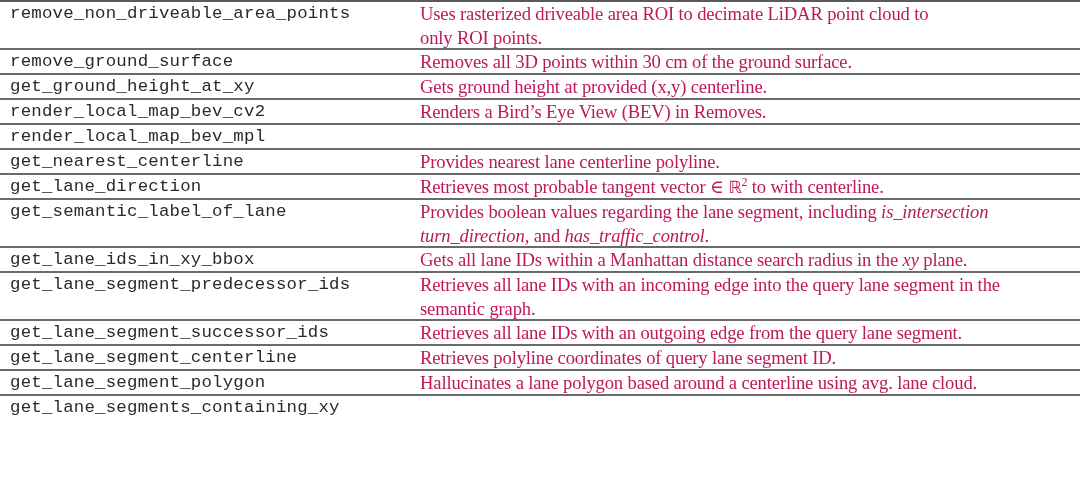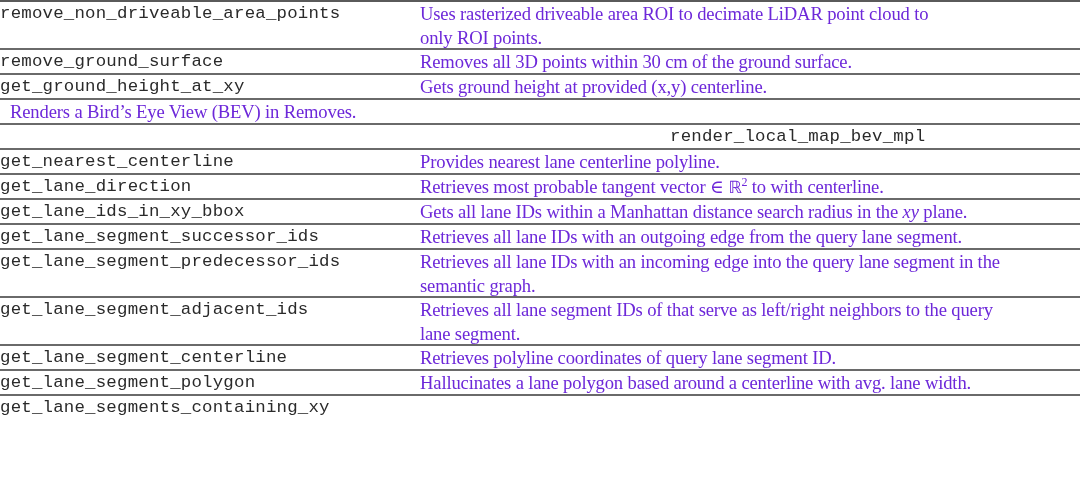--- a/index.html
+++ b/index.html
@@ -24,58 +24,59 @@
       display: flex;
       border-bottom: 2px solid #6a6a6a;
       box-sizing: border-box;
     }
     .row.last {
       border-bottom: none;
     }
     .fn {
       width: 410px;
       flex: 0 0 410px;
+      padding-left: 10px;
       box-sizing: border-box;
       font-family: "Liberation Mono", "DejaVu Sans Mono", monospace;
       font-size: 17.4px;
       line-height: 24px;
       color: #2a2a2a;
       white-space: nowrap;
       letter-spacing: 0.2px;
     }
     .desc {
       flex: 1 1 auto;
       padding-left: 10px;
       padding-right: 10px;
       box-sizing: border-box;
       font-family: "Liberation Serif", "DejaVu Serif", serif;
       font-size: 18.6px;
       line-height: 24px;
-      color: #6d28d9;
+      color: #be185d;
       letter-spacing: -0.15px;
     }
     .desc em, .desc .it {
       font-style: italic;
     }
     .math {
       font-family: Liberation Serif, serif;
       font-style: italic;
     }
     .bb {
       font-family: "DejaVu Sans", sans-serif;
       font-style: normal;
       font-size: 17px;
     }
     sup {
       font-size: 12px;
       line-height: 0;
       vertical-align: 7px;
     }
     .r1 { height: 48px; }
-    .r2 { height: 25px; justify-content: flex-end; }
+    .r2 { height: 25px; }
   </style>
 </head>
 <body>
 
 <div class="table">
 
   <div class="row r1">
     <div class="fn">remove_non_driveable_area_points</div>
     <div class="desc">
       <span>Uses rasterized driveable area ROI to decimate LiDAR point cloud to</span><br>
@@ -87,75 +88,76 @@
     <div class="fn">remove_ground_surface</div>
     <div class="desc">Removes all 3D points within 30 cm of the ground surface.</div>
   </div>
 
   <div class="row r2">
     <div class="fn">get_ground_height_at_xy</div>
     <div class="desc">Gets ground height at provided (x,y) centerline.</div>
   </div>
 
   <div class="row r2">
+    <div class="fn">render_local_map_bev_cv2</div>
     <div class="desc">Renders a Bird’s Eye View (BEV) in Removes.</div>
   </div>
 
   <div class="row r2">
     <div class="fn">render_local_map_bev_mpl</div>
   </div>
 
   <div class="row r2">
     <div class="fn">get_nearest_centerline</div>
     <div class="desc">Provides nearest lane centerline polyline.</div>
   </div>
 
   <div class="row r2">
     <div class="fn">get_lane_direction</div>
     <div class="desc">
       <span>Retrieves most probable tangent vector ∈ </span><span class="bb">ℝ</span><sup>2</sup><span> to with centerline.</span>
     </div>
   </div>
 
+  <div class="row r1">
+    <div class="fn">get_semantic_label_of_lane</div>
+    <div class="desc">
+      <span>Provides boolean values regarding the lane segment, including </span><em>is_intersection</em><br>
+      <em>turn_direction</em><span>, and </span><em>has_traffic_control</em><span>.</span>
+    </div>
+  </div>
 
   <div class="row r2">
     <div class="fn">get_lane_ids_in_xy_bbox</div>
     <div class="desc">
       <span>Gets all lane IDs within a Manhattan distance search radius in the </span><span class="math">xy</span><span> plane.</span>
     </div>
-  </div>
-
-  <div class="row r2">
-    <div class="fn">get_lane_segment_successor_ids</div>
-    <div class="desc">Retrieves all lane IDs with an outgoing edge from the query lane segment.</div>
   </div>
 
   <div class="row r1">
     <div class="fn">get_lane_segment_predecessor_ids</div>
     <div class="desc">
       <span>Retrieves all lane IDs with an incoming edge into the query lane segment in the</span><br>
       <span>semantic graph.</span>
     </div>
   </div>
 
-  <div class="row r1">
-    <div class="fn">get_lane_segment_adjacent_ids</div>
-    <div class="desc">
-      <span>Retrieves all lane segment IDs of that serve as left/right neighbors to the query</span><br>
-      <span>lane segment.</span>
-    </div>
+  <div class="row r2">
+    <div class="fn">get_lane_segment_successor_ids</div>
+    <div class="desc">Retrieves all lane IDs with an outgoing edge from the query lane segment.</div>
   </div>
+
 
   <div class="row r2">
     <div class="fn">get_lane_segment_centerline</div>
     <div class="desc">Retrieves polyline coordinates of query lane segment ID.</div>
   </div>
 
   <div class="row r2">
     <div class="fn">get_lane_segment_polygon</div>
-    <div class="desc">Hallucinates a lane polygon based around a centerline with avg. lane width.</div>
+    <div class="desc">Hallucinates a lane polygon based around a centerline using avg. lane cloud.</div>
   </div>
 
   <div class="row r1 last">
     <div class="fn">get_lane_segments_containing_xy</div>
   </div>
 
 </div>
 
 </body></html>

